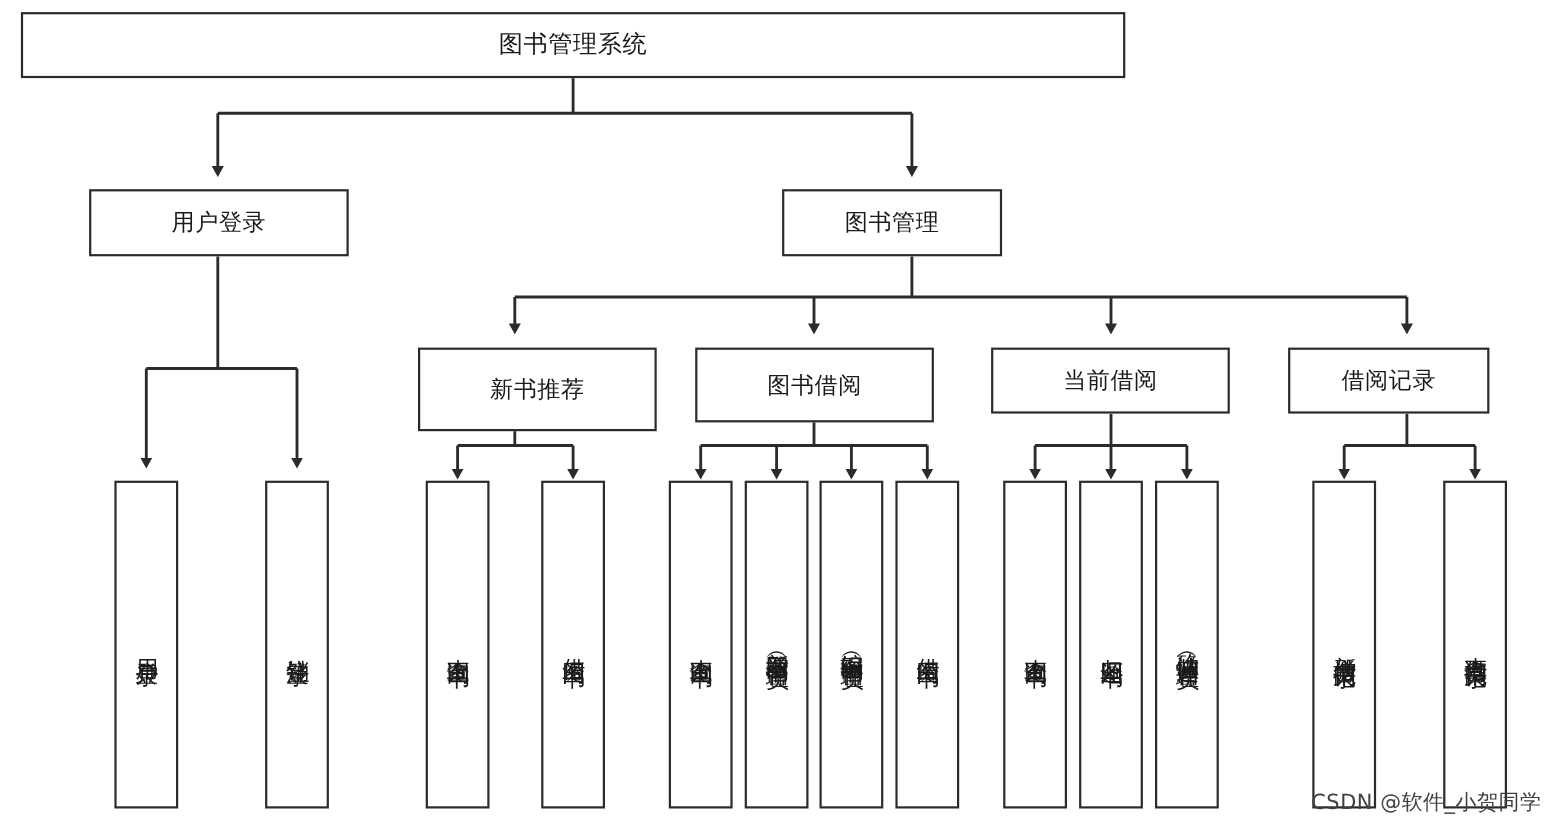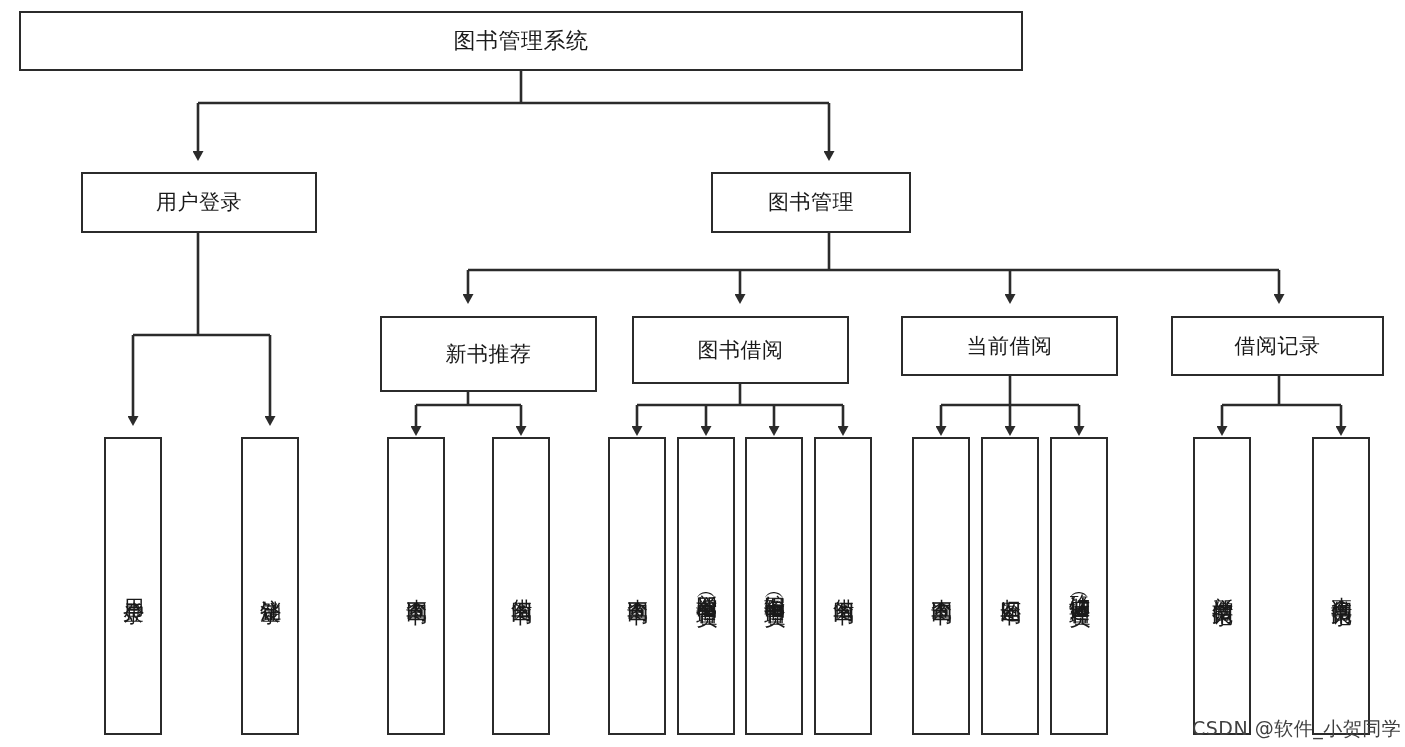--- a/index.html
+++ b/index.html
@@ -142,21 +142,21 @@
 
   <div class="node horiz" style="left:380px; top:316px; width:217px; height:76px;">
     <span class="label">新书推荐</span>
   </div>
   <div class="node horiz" style="left:632px; top:316px; width:217px; height:68px;">
     <span class="label">图书借阅</span>
   </div>
   <div class="node horiz" style="left:901px; top:316px; width:217px; height:60px;">
     <span class="label">当前借阅</span>
   </div>
-  <div class="node horiz" style="left:1171px; top:316px; width:213px; height:60px;">
+  <div class="node horiz" style="left:1171px; top:316px; width:183px; height:60px;">
     <span class="label">借阅记录</span>
   </div>
 
   <div class="node vert" style="left:104px; top:437px; width:58px; height:298px;">
     <span class="label">用户登录</span>
   </div>
   <div class="node vert" style="left:241px; top:437px; width:58px; height:298px;">
     <span class="label">注销登录</span>
   </div>
 

